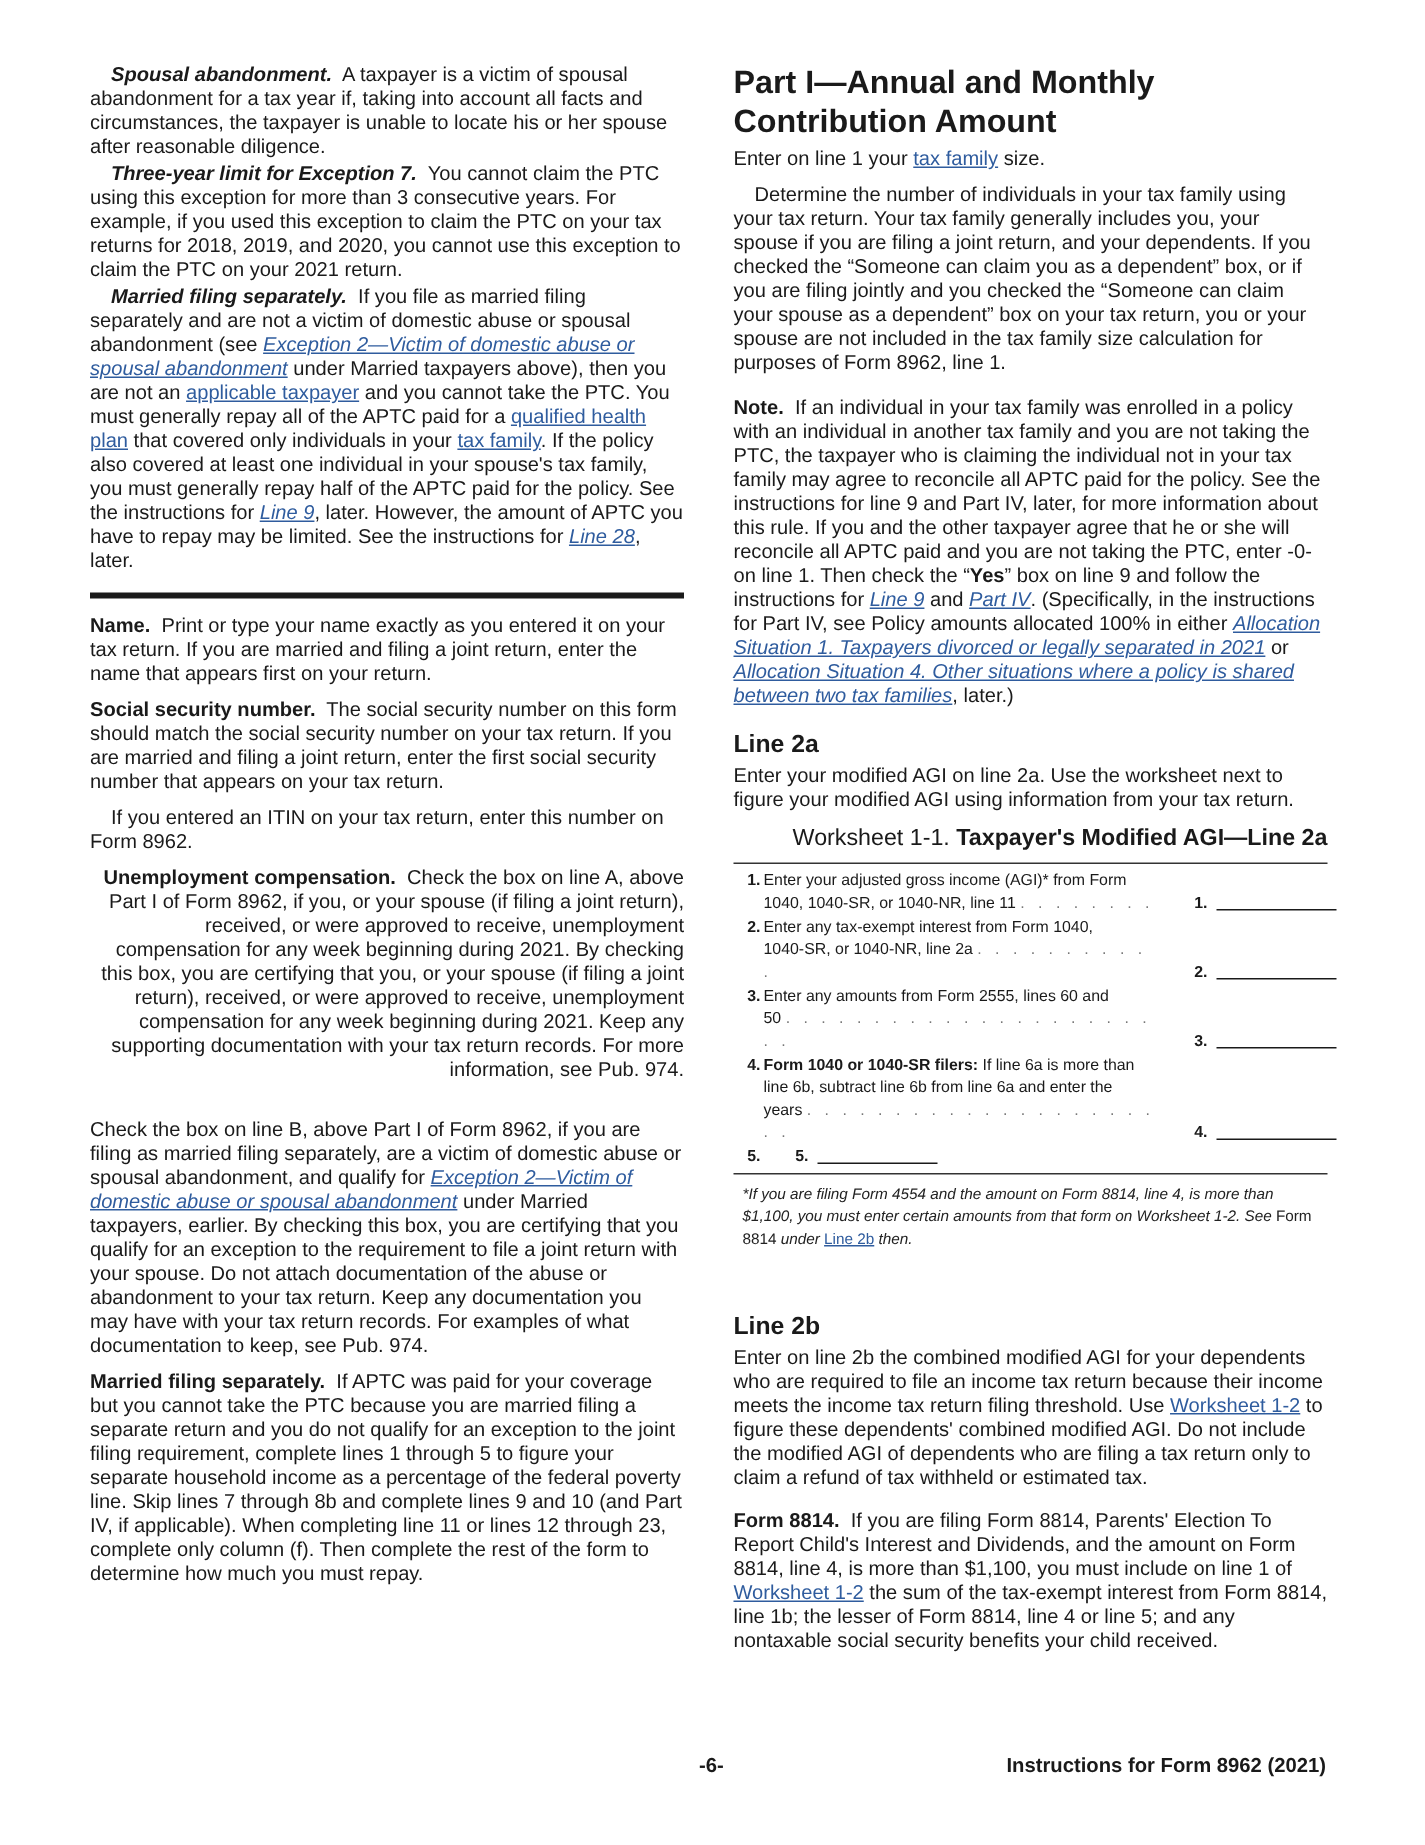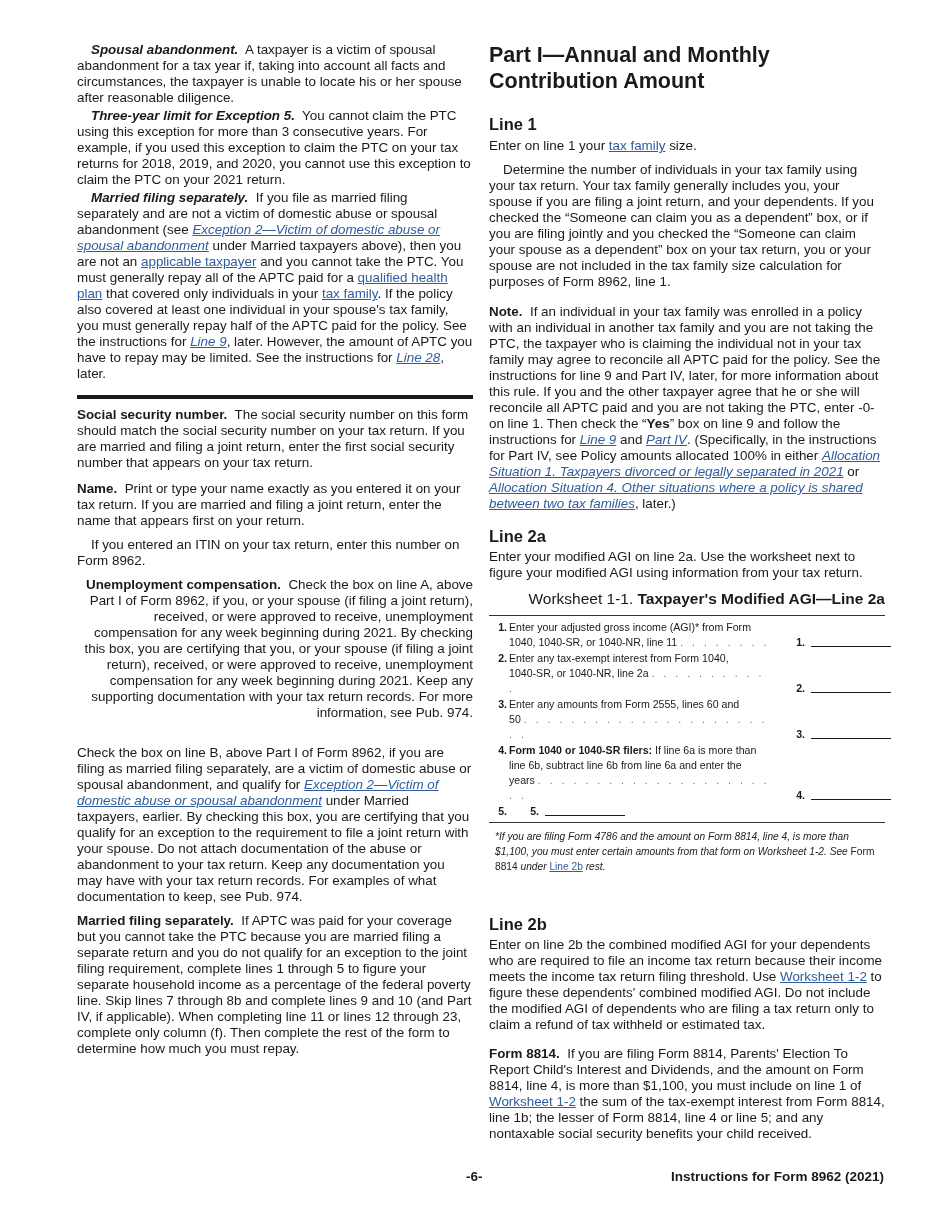--- a/index.html
+++ b/index.html
@@ -1,21 +1,21 @@
 <!DOCTYPE html>
 <html><head>
 <meta charset="utf-8">
 <style>
   html, body { margin: 0; padding: 0; background: #ffffff; }
   body {
     width: 950px; height: 1230px; position: relative; overflow: hidden;
     font-family: "Liberation Sans", sans-serif; color: #1a1a1a;
   }
   .col { position: absolute; top: 0; }
-  .col-left { left: 77px; width: 396px; }
+  .col-left { left: 60px; width: 396px; }
   .col-right { left: 489px; width: 396px; }
   p { margin: 0; font-size: 13.4px; line-height: 16px; }
   .indent { text-indent: 14px; }
   a.lnk { color: #2f5c9e; text-decoration: underline; }
   a.lnk.it { font-style: italic; }
   .bi { font-weight: bold; font-style: italic; }
   .b { font-weight: bold; }
   .i { }
   .rule-heavy { height: 4px; background: #1a1a1a; margin: 0; }
   h1.major { font-size: 28px; line-height: 32px; font-weight: bold; margin: 0; color: #1a1a1a; }
@@ -37,37 +37,37 @@
 </style>
 </head>
 <body>
 
 <div class="col col-left">
   <p class="indent" style="margin-top:42px;">
     <span class="bi">Spousal abandonment.</span>&nbsp;
     <span>A taxpayer is a victim of spousal abandonment for a tax year if, taking into account all facts and circumstances, the taxpayer is unable to locate his or her spouse after reasonable diligence.</span>
   </p>
   <p class="indent" style="margin-top:2px;">
-    <span class="bi">Three-year limit for Exception 5.</span>&nbsp;
+    <span class="bi">Three-year limit for Exception 7.</span>&nbsp;
     <span>You cannot claim the PTC using this exception for more than 3 consecutive years. For example, if you used this exception to claim the PTC on your tax returns for 2018, 2019, and 2020, you cannot use this exception to claim the PTC on your 2021 return.</span>
   </p>
   <p class="indent" style="margin-top:2px;">
     <span class="bi">Married filing separately.</span>&nbsp;
     <span>If you file as married filing separately and are not a victim of domestic abuse or spousal abandonment (see </span><a class="lnk it">Exception 2—Victim of domestic abuse or spousal abandonment</a><span> under </span><span class="i">Married taxpayers</span><span> above), then you are not an </span><a class="lnk">applicable taxpayer</a><span> and you cannot take the PTC. You must generally repay all of the APTC paid for a </span><a class="lnk">qualified health plan</a><span> that covered only individuals in your </span><a class="lnk">tax family</a><span>. If the policy also covered at least one individual in your spouse's tax family, you must generally repay half of the APTC paid for the policy. See the instructions for </span><a class="lnk it">Line 9</a><span>, later. However, the amount of APTC you have to repay may be limited. See the instructions for </span><a class="lnk it">Line 28</a><span>, later.</span>
   </p>
 
   <div class="rule-heavy" style="margin-top:13px;"></div>
 
+  <p style="margin-top:10px;">
+    <span class="b">Name.</span>&nbsp;
+    <span>Print or type your name exactly as you entered it on your tax return. If you are married and filing a joint return, enter the name that appears first on your return.</span>
+  </p>
   <p style="margin-top:8px;">
     <span class="b">Social security number.</span>&nbsp;
     <span>The social security number on this form should match the social security number on your tax return. If you are married and filing a joint return, enter the first social security number that appears on your tax return.</span>
-  </p>
-  <p style="margin-top:10px;">
-    <span class="b">Name.</span>&nbsp;
-    <span>Print or type your name exactly as you entered it on your tax return. If you are married and filing a joint return, enter the name that appears first on your return.</span>
   </p>
   <p class="indent" style="margin-top:8px;">
     <span>If you entered an ITIN on your tax return, enter this number on Form 8962.</span>
   </p>
   <p style="margin-top:8px;text-align:right;">
     <span class="b">Unemployment compensation.</span>&nbsp;
     <span>Check the box on line A, above Part I of Form 8962, if you, or your spouse (if filing a joint return), received, or were approved to receive, unemployment compensation for any week beginning during 2021. By checking this box, you are certifying that you, or your spouse (if filing a joint return), received, or were approved to receive, unemployment compensation for any week beginning during 2021. Keep any supporting documentation with your tax return records. For more information, see Pub. 974.</span>
   </p>
   <p style="margin-top:8px;">
     <br>
@@ -75,21 +75,20 @@
   </p>
   <p style="margin-top:8px;">
     <span class="b">Married filing separately.</span>&nbsp;
     <span>If APTC was paid for your coverage but you cannot take the PTC because you are married filing a separate return and you do not qualify for an exception to the joint filing requirement, complete lines 1 through 5 to figure your separate household income as a percentage of the federal poverty line. Skip lines 7 through 8b and complete lines 9 and 10 (and Part IV, if applicable). When completing line 11 or lines 12 through 23, complete only column (f). Then complete the rest of the form to determine how much you must repay.</span>
   </p>
 </div>
 
 <div class="col col-right">
   <h2 class="part" style="margin-top:42px; width:320px;">Part I—Annual and Monthly Contribution Amount</h2>
 
-  <h3 class="line" style="margin-top:20px;">Line 1</h3>
   <p style="margin-top:4px;">
     <span>Enter on line 1 your </span><a class="lnk">tax family</a><span> size.</span>
   </p>
   <p class="indent" style="margin-top:8px;">
     <span>Determine the number of individuals in your tax family using your tax return. Your tax family generally includes you, your spouse if you are filing a joint return, and your dependents. If you checked the “Someone can claim you as a dependent” box, or if you are filing jointly and you checked the “Someone can claim your spouse as a dependent” box on your tax return, you or your spouse are not included in the tax family size calculation for purposes of Form 8962, line 1.</span>
   </p>
 
   <p style="margin-top:14px;">
     <span class="b">Note.</span>&nbsp;
     <span>If an individual in your tax family was enrolled in a policy with an individual in another tax family and you are not taking the PTC, the taxpayer who is claiming the individual not in your tax family may agree to reconcile all APTC paid for the policy. See the instructions for line 9 and Part IV, later, for more information about this rule. If you and the other taxpayer agree that he or she will reconcile all APTC paid and you are not taking the PTC, enter -0- on line 1. Then check the “</span><span class="b">Yes</span><span>” box on line 9 and follow the instructions for </span><a class="lnk it">Line 9</a><span> and </span><a class="lnk it">Part IV</a><span>. (Specifically, in the instructions for Part IV, see </span><span class="i">Policy amounts allocated 100%</span><span> in either </span><a class="lnk it">Allocation Situation 1. Taxpayers divorced or legally separated in 2021</a><span> or </span><a class="lnk it">Allocation Situation 4. Other situations where a policy is shared between two tax families</a><span>, later.)</span>
@@ -129,21 +128,21 @@
       <span class="ws-lineno">4.</span>
       <span class="ws-blank"></span>
     </div>
     <div class="ws-row">
       <span class="ws-num">5.</span>
       <span class="ws-lineno">5.</span>
       <span class="ws-blank"></span>
     </div>
   </div>
   <p class="ws-foot" style="padding-left:6px;">
-    <span>*If you are filing Form 4786 and the amount on Form 8814, line 4, is more than $1,100, you must enter certain amounts from that form on Worksheet 1-2. See </span><span class="norm">Form 8814</span><span> under </span><a class="lnk norm">Line 2b</a><span> rest.</span>
+    <span>*If you are filing Form 4554 and the amount on Form 8814, line 4, is more than $1,100, you must enter certain amounts from that form on Worksheet 1-2. See </span><span class="norm">Form 8814</span><span> under </span><a class="lnk norm">Line 2b</a><span> then.</span>
   </p>
 
   <h3 class="line" style="margin-top:40px;">Line 2b</h3>
   <p style="margin-top:3px;">
     <span>Enter on line 2b the combined modified AGI for your dependents who are required to file an income tax return because their income meets the income tax return filing threshold. Use </span><a class="lnk">Worksheet 1-2</a><span> to figure these dependents' combined modified AGI. Do not include the modified AGI of dependents who are filing a tax return only to claim a refund of tax withheld or estimated tax.</span>
   </p>
   <p style="margin-top:13px;">
     <span class="b">Form 8814.</span>&nbsp;
     <span>If you are filing Form 8814, Parents' Election To Report Child's Interest and Dividends, and the amount on Form 8814, line 4, is more than $1,100, you must include on line 1 of </span><a class="lnk">Worksheet 1-2</a><span> the sum of the tax-exempt interest from Form 8814, line 1b; the lesser of Form 8814, line 4 or line 5; and any nontaxable social security benefits your child received.</span>
   </p>

